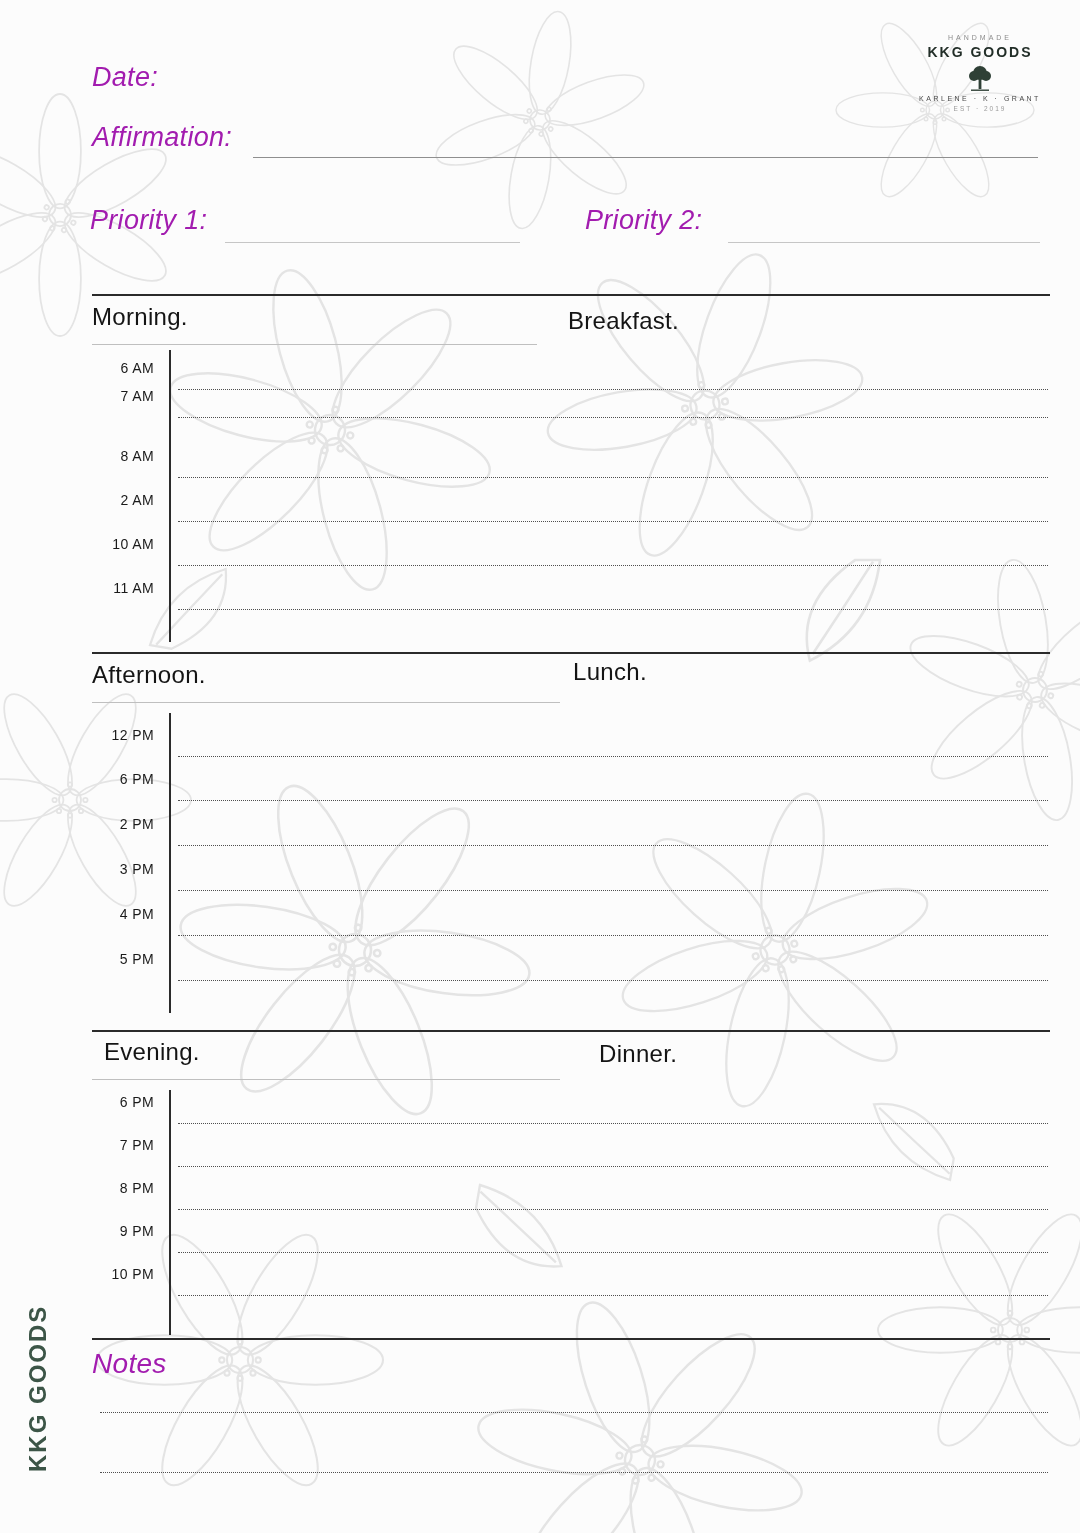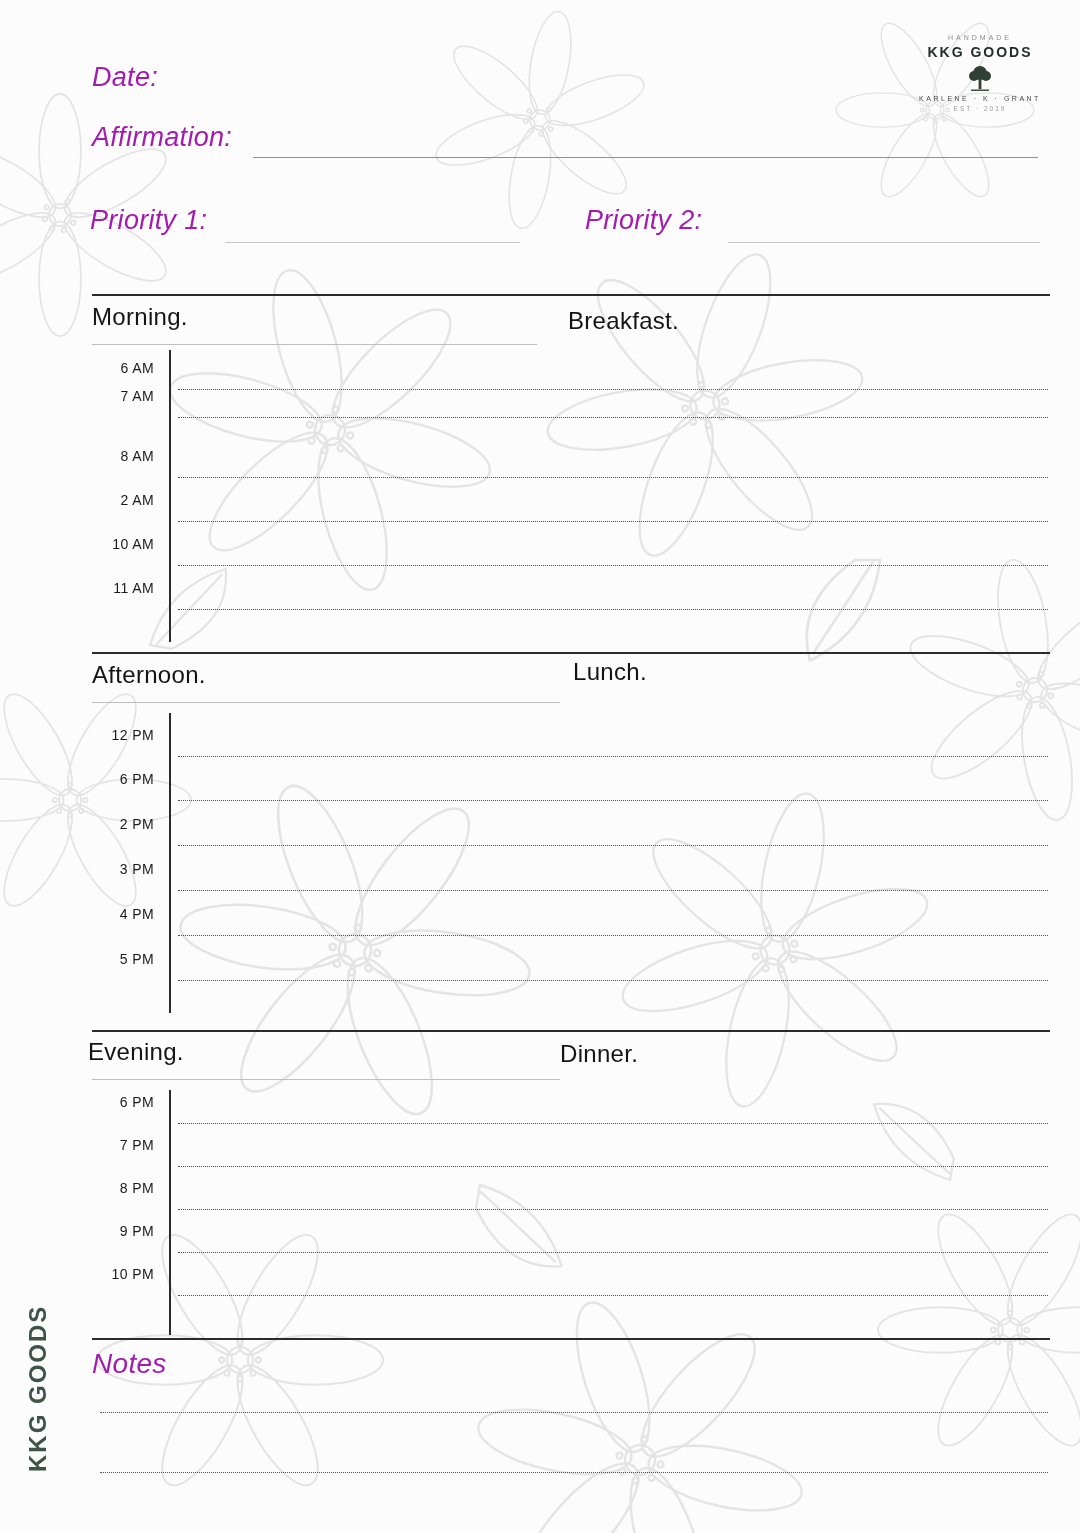--- a/index.html
+++ b/index.html
@@ -202,23 +202,23 @@
   <div class="trow" style="top:906px;">
     <span class="tlabel">4 PM</span>
     <span class="tline"></span>
   </div>
   <div class="trow" style="top:951px;">
     <span class="tlabel">5 PM</span>
     <span class="tline"></span>
   </div>
 
   <div class="rule" style="top:1030px;"></div>
-  <div class="abs sectitle" style="left:88px; top:1038px;">Evening.</div>
+  <div class="abs sectitle" style="left:104px; top:1038px;">Evening.</div>
   <div class="hline" style="left:92px; width:468px; top:1079px;"></div>
-  <div class="abs sectitle" style="left:560px; top:1040px;">Dinner.</div>
+  <div class="abs sectitle" style="left:599px; top:1040px;">Dinner.</div>
   <div class="vline" style="left:169px; top:1090px; height:245px;"></div>
 
   <div class="trow" style="top:1094px;">
     <span class="tlabel">6 PM</span>
     <span class="tline"></span>
   </div>
   <div class="trow" style="top:1137px;">
     <span class="tlabel">7 PM</span>
     <span class="tline"></span>
   </div>

